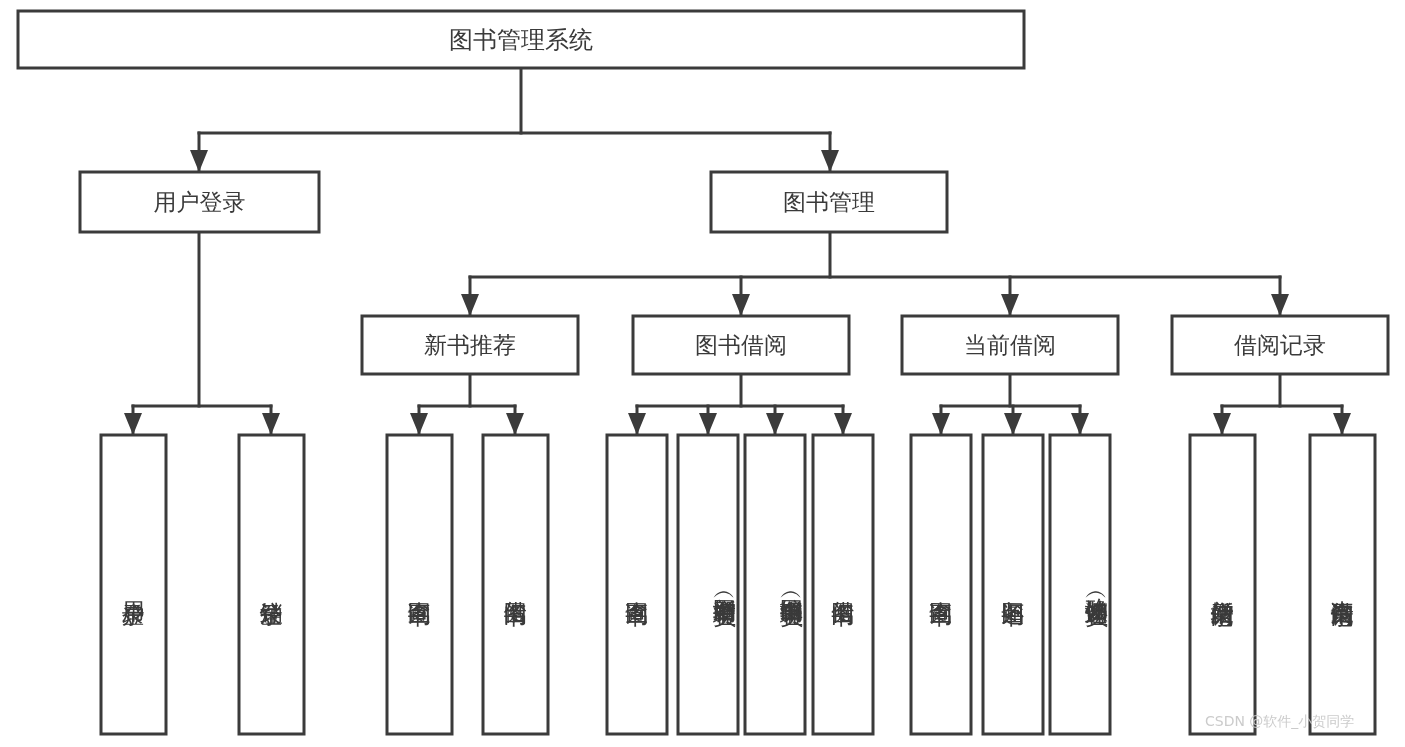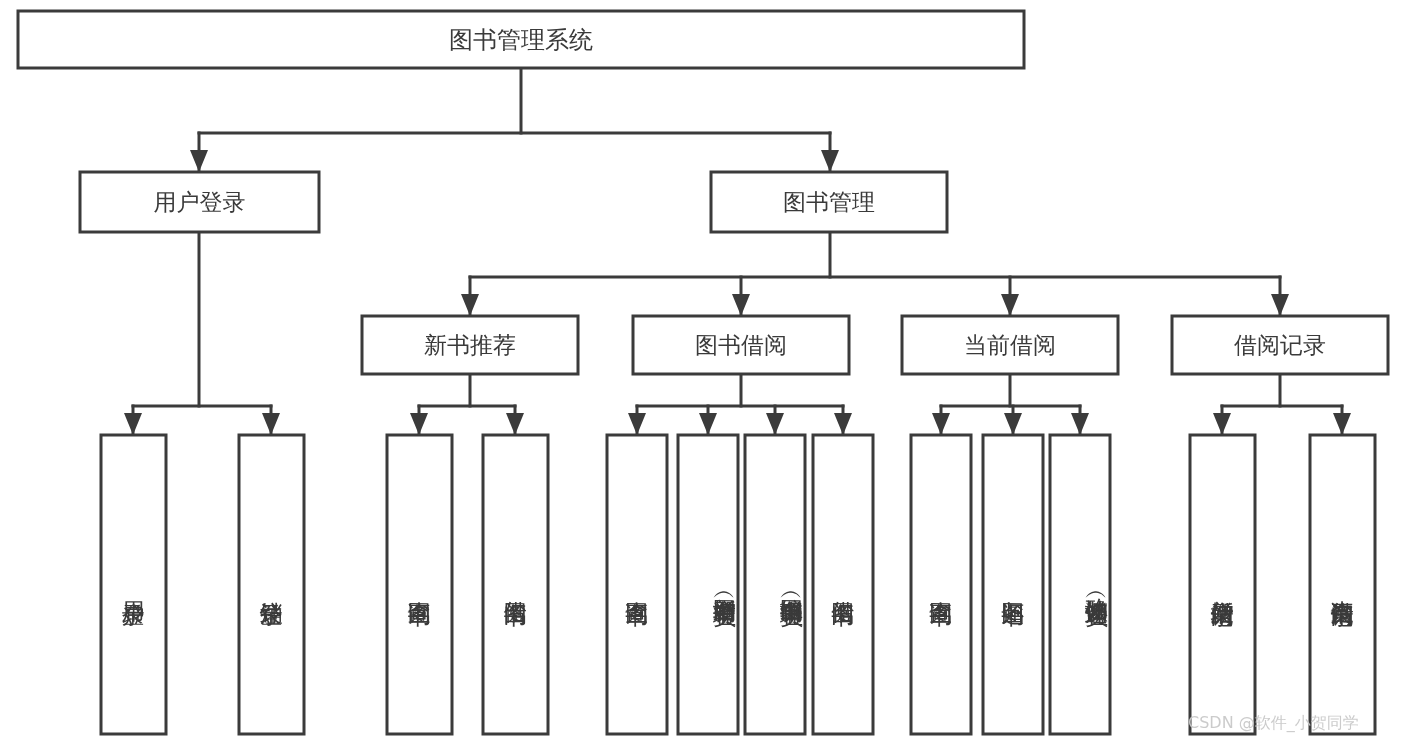--- a/index.html
+++ b/index.html
@@ -34,25 +34,26 @@
     color:#3a3a3a;
     letter-spacing:1px;
     white-space:nowrap;
     pointer-events:none;
     font-family:"DejaVu Sans","Liberation Sans",sans-serif;
   }
   .leaf-label-wrap.center{align-items:center;}
   .watermark{
     position:absolute;
     color:#c9c9c9;
-    font-size:16px;
+    font-size:14px;
     font-family:"DejaVu Sans","Liberation Sans",sans-serif;
     white-space:nowrap;
     opacity:0.95;
     pointer-events:none;
+    margin-left:17px;
   }
 </style>
 </head>
 <body>
 
 <div id="diagram-root">
 
   <svg id="tree-svg" viewBox="0 0 1405 747" xmlns="http://www.w3.org/2000/svg">
     <g id="connector-layer">
         <line x1="521" y1="68" x2="521" y2="133" class="connector"></line>

